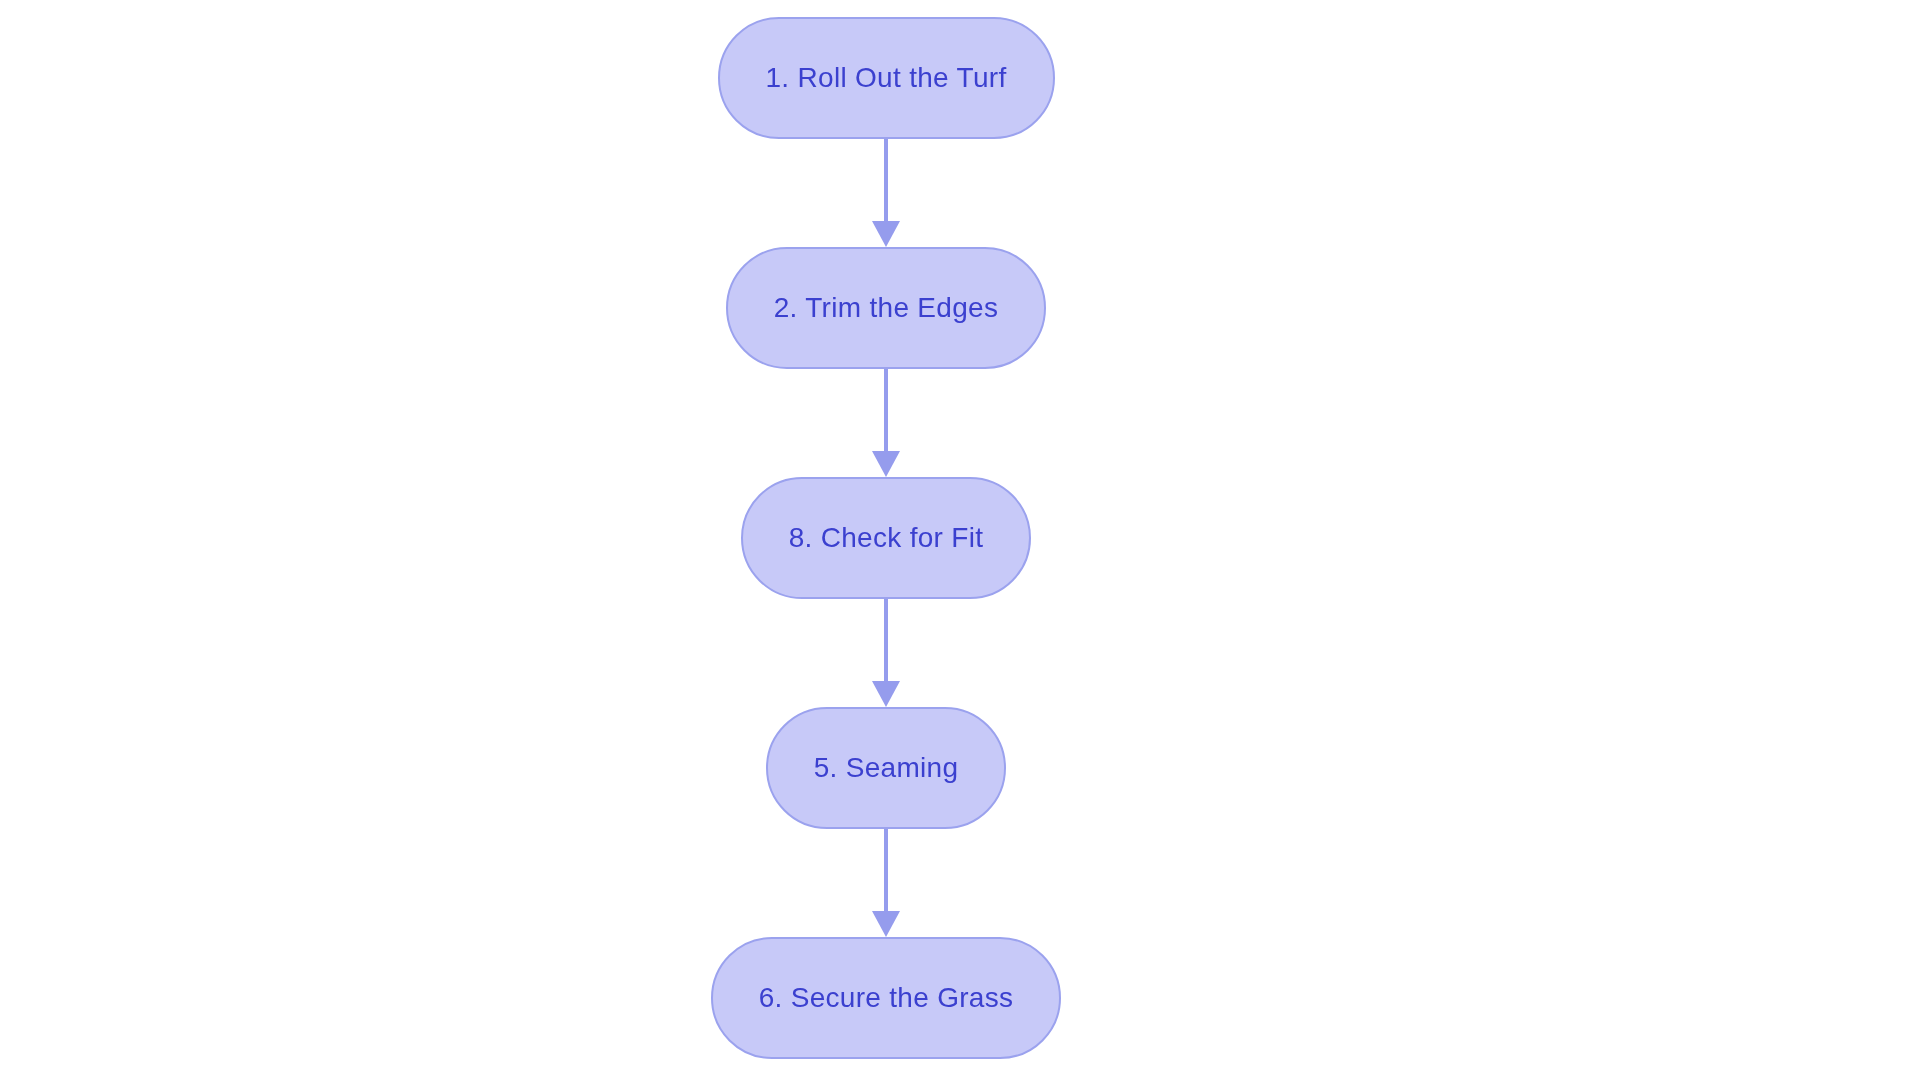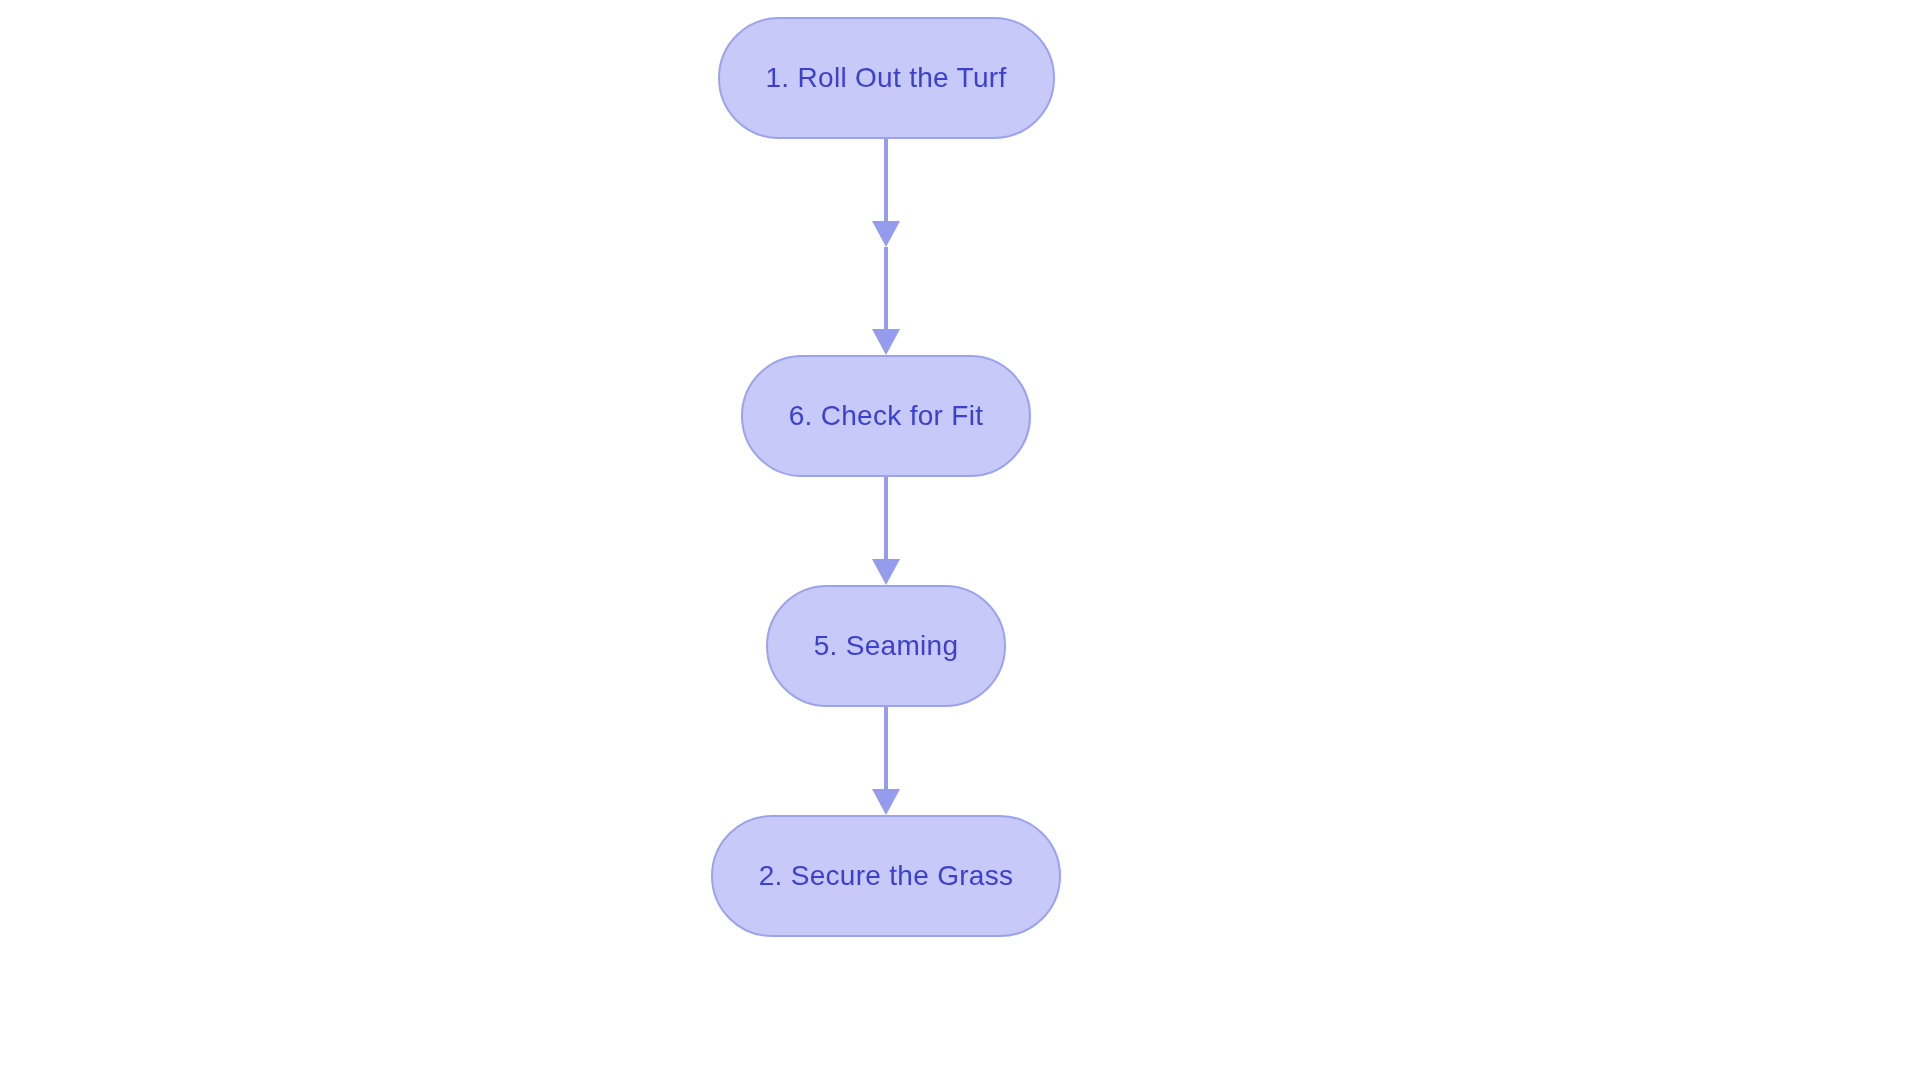--- a/index.html
+++ b/index.html
@@ -70,41 +70,44 @@
 
   <div class="flow-node">
     <span>1. Roll Out the Turf</span>
   </div>
 
   <div class="flow-arrow">
     <div class="shaft"></div>
     <div class="head"></div>
   </div>
 
+  <div class="flow-node">
+    <span>2. Trim the Edges</span>
+  </div>
 
   <div class="flow-arrow">
     <div class="shaft"></div>
     <div class="head"></div>
   </div>
 
   <div class="flow-node">
-    <span>6. Check for Fit</span>
+    <span>8. Check for Fit</span>
   </div>
 
   <div class="flow-arrow">
     <div class="shaft"></div>
     <div class="head"></div>
   </div>
 
   <div class="flow-node">
     <span>5. Seaming</span>
   </div>
 
   <div class="flow-arrow">
     <div class="shaft"></div>
     <div class="head"></div>
   </div>
 
   <div class="flow-node">
-    <span>2. Secure the Grass</span>
+    <span>6. Secure the Grass</span>
   </div>
 
 </div>
 
 </body></html>

